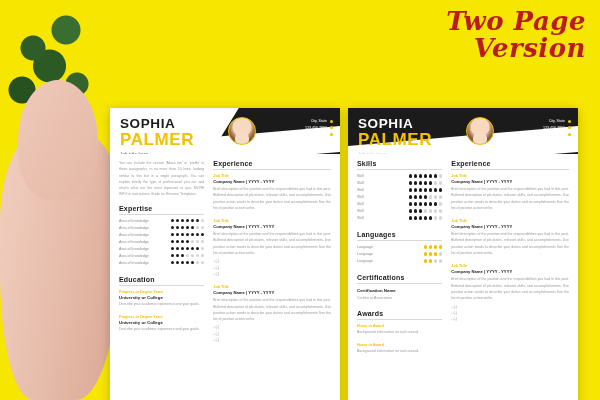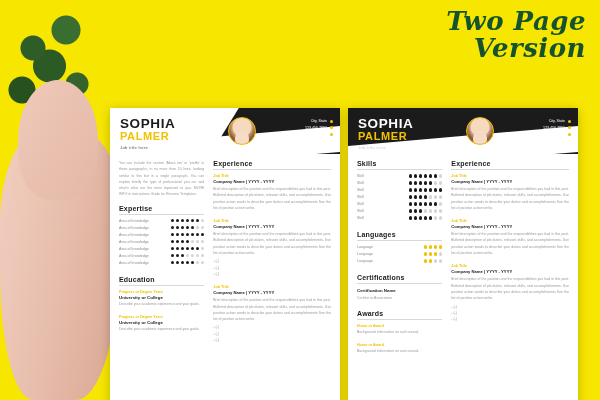--- a/index.html
+++ b/index.html
@@ -26,21 +26,21 @@
     position:absolute;left:0;top:0;width:110px;height:120px;
     background:radial-gradient(circle at 30% 40%, #2f5d2a 0 12px, transparent 13px),
                radial-gradient(circle at 60% 25%, #3a6e31 0 14px, transparent 15px),
                radial-gradient(circle at 20% 75%, #27511f 0 13px, transparent 14px),
                radial-gradient(circle at 70% 70%, #35632b 0 11px, transparent 12px),
                radial-gradient(circle at 45% 55%, #2c5a24 0 16px, transparent 17px);
   }
   
   .headline{
     position:absolute;right:14px;top:8px;text-align:right;
-    font-family:"DejaVu Serif", serif;font-style:italic;color:#14532d;
+    font-family:"DejaVu Serif", serif;font-style:italic;color:#b91c1c;
     line-height:1.05;
   }
   .headline .l1{font-size:26px;font-weight:700;letter-spacing:.5px;}
   .headline .l2{font-size:26px;font-weight:700;letter-spacing:.5px;}
 
   
   .page{
     position:absolute;background:#ffffff;
     box-shadow:0 2px 10px rgba(0,0,0,.22);
     overflow:hidden;
@@ -56,21 +56,21 @@
     background:#fff;transform:skewY(-5deg);transform-origin:left bottom;
   }
   .hdr-white{
     position:absolute;left:0;top:0;width:56%;height:100%;background:#fff;
     clip-path:polygon(0 0,100% 0,78% 100%,0 100%);
   }
   .name{
     position:absolute;left:10px;top:9px;z-index:3;line-height:1.05;
   }
   .name .fn{font-size:13.5px;font-weight:700;color:#1b1b1b;letter-spacing:.6px;}
-  .name .ln{font-size:11px;font-weight:700;color:#f2c200;letter-spacing:.6px;}
+  .name .ln{font-size:17px;font-weight:700;color:#f2c200;letter-spacing:.6px;}
   .name .role{font-size:4.2px;color:#555;margin-top:3px;letter-spacing:.3px;}
   #page2 .name .fn{color:#ffffff;}
   #page2 .name .role{color:#cfcfcf;}
 
   .avatar{
     position:absolute;left:118px;top:9px;width:26px;height:26px;border-radius:50%;
     background:radial-gradient(circle at 50% 35%, #f6d9bf 0 9px, #caa27e 10px, #8a5a3b 14px);
     border:1.5px solid #f2c200;z-index:4;overflow:hidden;
   }
   .avatar:after{

